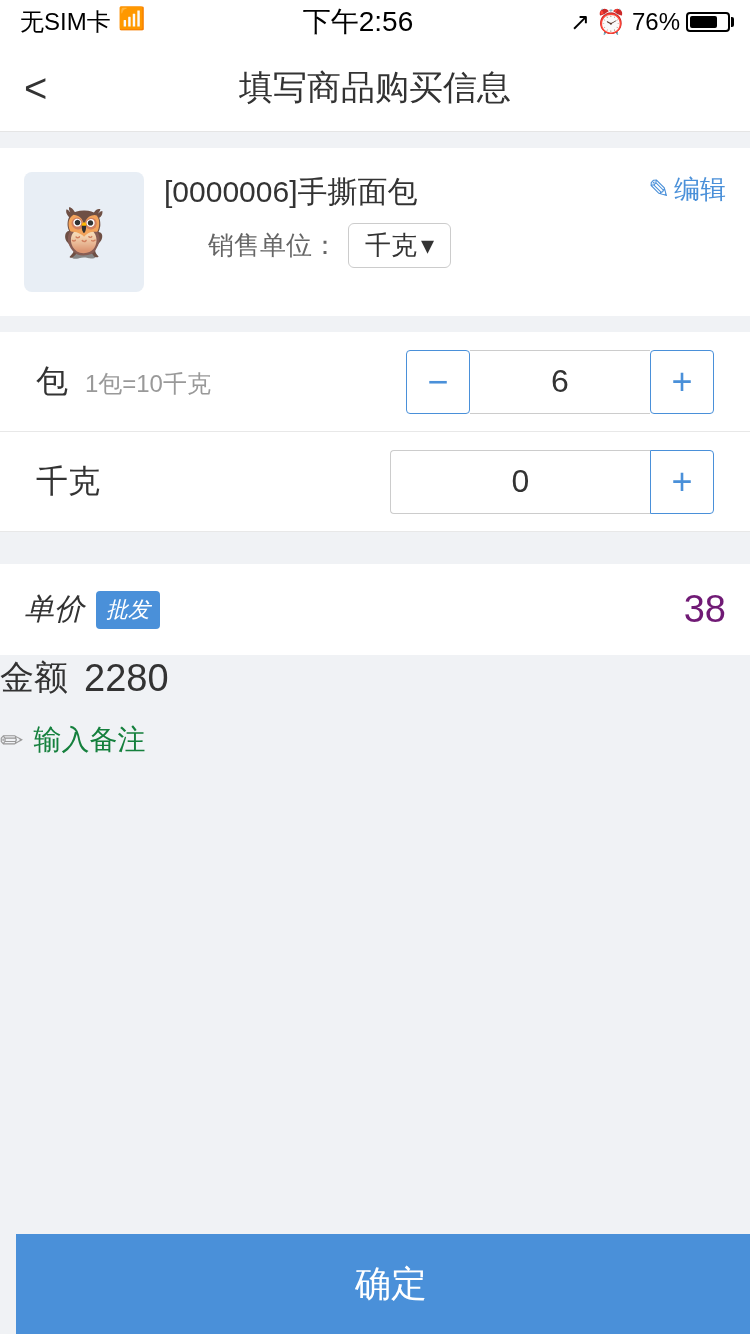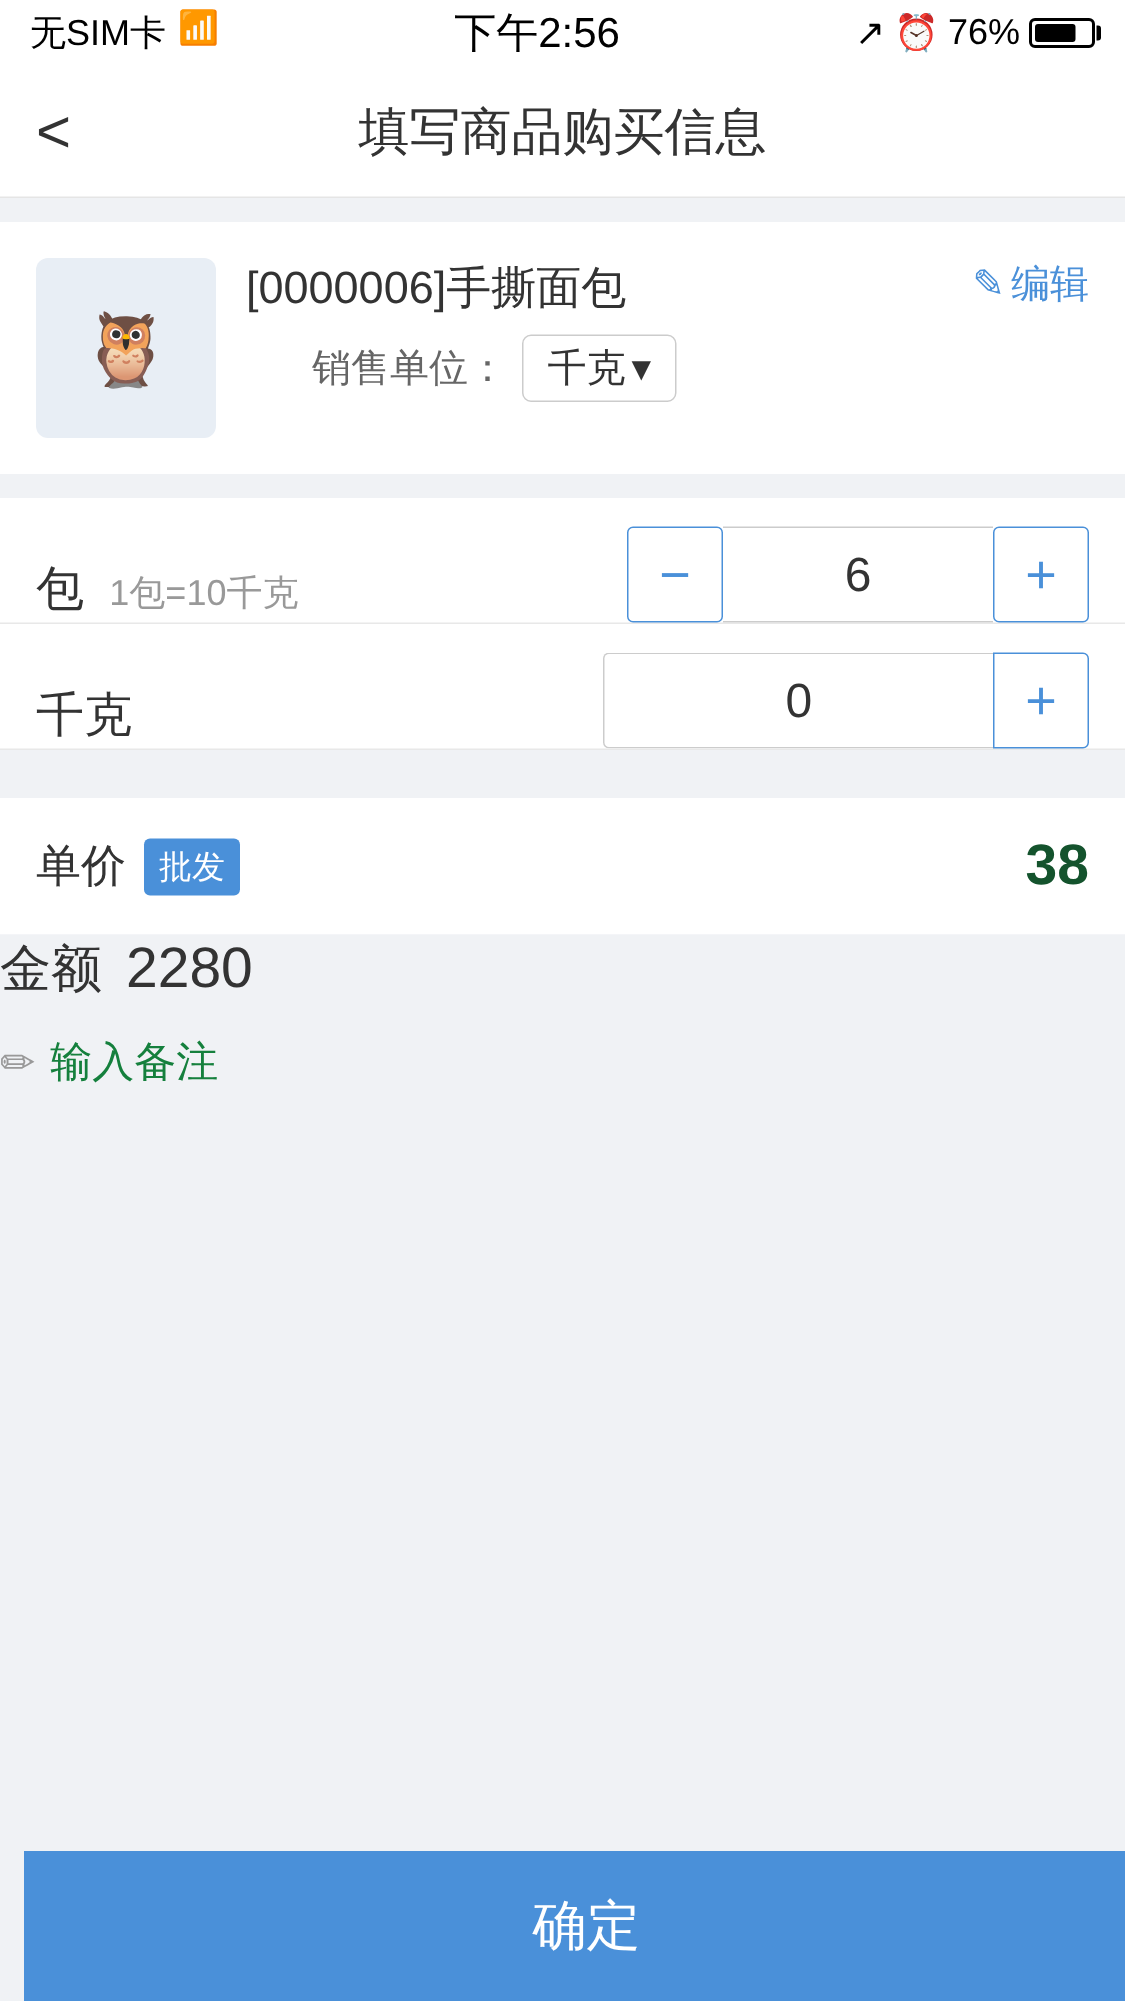--- a/index.html
+++ b/index.html
@@ -150,23 +150,23 @@
       height: 16px;
       background: #f0f2f5;
     }
 
     
     .input-section {
       background: #fff;
     }
     .input-row {
       display: flex;
-      align-items: flex-end;
-      padding: 0 24px;
-      height: 84px;
+      align-items: center;
+      padding: 0 36px;
+      height: 100px;
       border-bottom: 1px solid #e8e8e8;
     }
     .input-label {
       font-size: 32px;
       color: #333;
       flex: 1;
     }
     .unit-hint {
       font-size: 24px;
       color: #999;
@@ -243,20 +243,21 @@
       margin-top: 16px;
       padding: 24px;
       display: flex;
       align-items: center;
       justify-content: space-between;
     }
     .price-left {
       display: flex;
       align-items: center;
       gap: 12px;
+      font-style: italic;
     }
     .price-label {
       font-size: 30px;
       color: #333;
     }
     .batch-tag {
       background: #4a90d9;
       color: #fff;
       font-size: 22px;
       padding: 4px 10px;
@@ -268,22 +269,22 @@
       padding: 6px 16px;
       font-size: 24px;
       color: #e8940d;
       display: flex;
       align-items: center;
       gap: 4px;
       cursor: pointer;
     }
     .price-value {
       font-size: 38px;
-      color: #14532d;
-      font-weight: 700;
+      color: #701a75;
+      font-weight: 400;
     }
 
     
     .amount-section {
       background: #f0f2f5;
       min-height: 200px;
     }
     .amount-row {
       display: flex;
       align-items: center;

